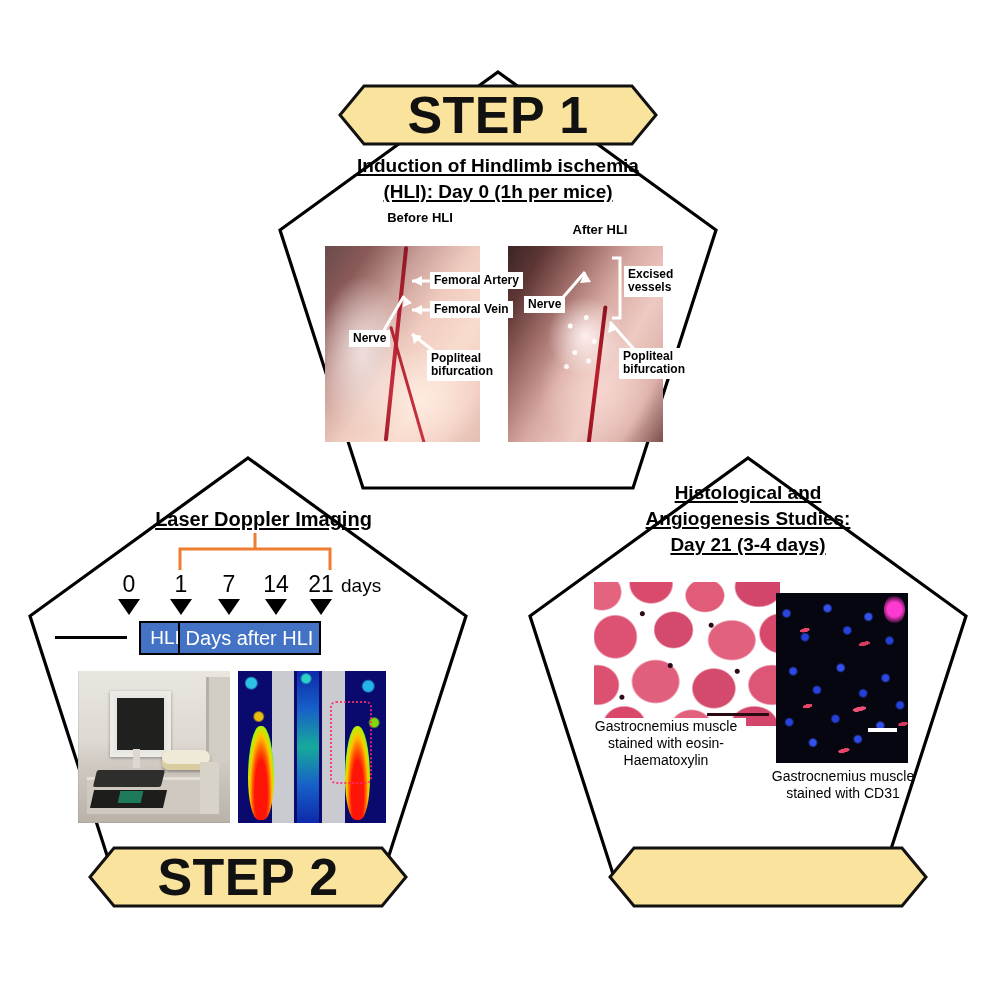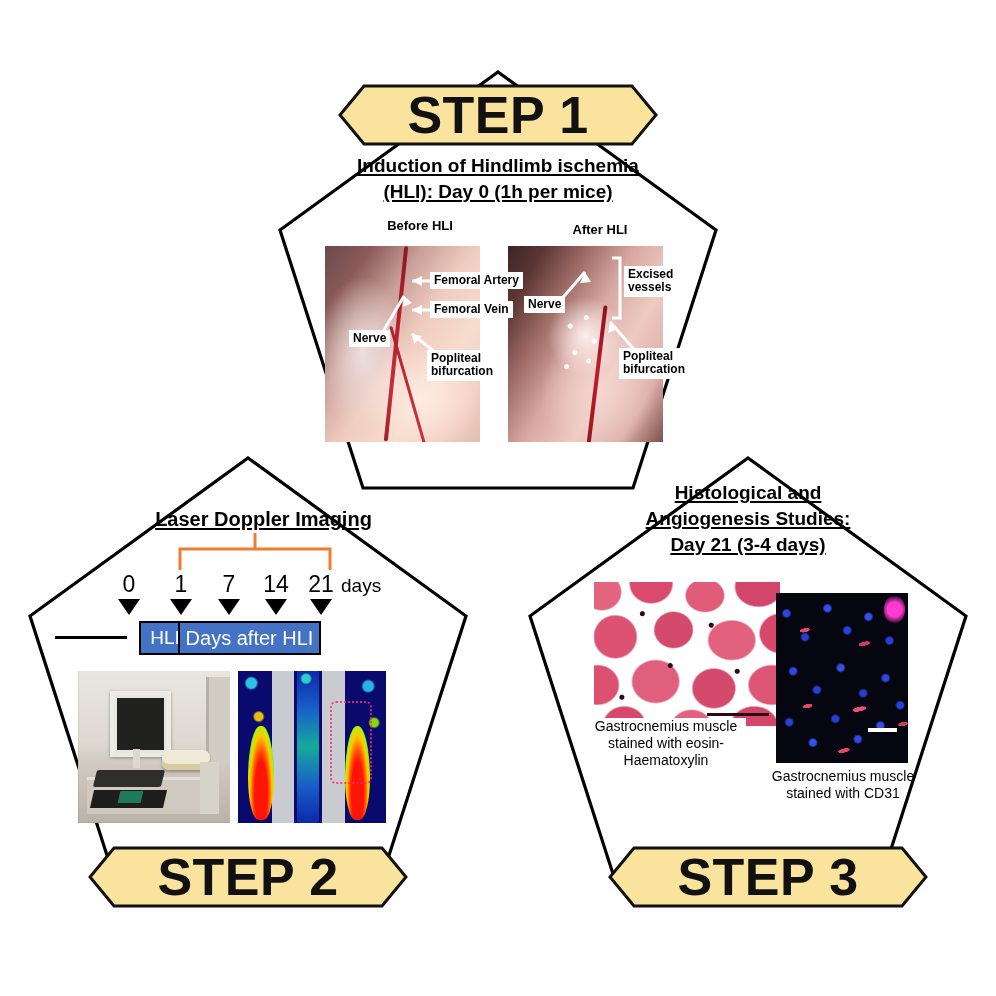--- a/index.html
+++ b/index.html
@@ -193,21 +193,21 @@
       <polygon points="26,2 294,2 318,31 294,60 26,60 2,31" fill="#FAE39C" stroke="#111111" stroke-width="3"></polygon>
     </svg>
     <span class="txt">STEP 1</span>
   </div>
 
   <div class="head" style="left:313px;top:153px;width:370px;font-size:19px;line-height:1.38;">
     <div><span>Induction of Hindlimb ischemia</span></div>
     <div><span>(HLI): Day 0 (1h per mice)</span></div>
   </div>
 
-  <div class="sublabel" style="left:355px;top:218px;width:130px;">Before HLI</div>
+  <div class="sublabel" style="left:355px;top:210px;width:130px;">Before HLI</div>
   <div class="sublabel" style="left:535px;top:222px;width:130px;">After HLI</div>
 
   <div class="photo" style="left:325px;top:246px;width:155px;height:196px;">
     <div class="legA"></div>
   </div>
 
   <div class="photo" style="left:508px;top:246px;width:155px;height:196px;">
     <div class="legB">
         <span class="spk"></span>
       </div>
@@ -332,16 +332,15 @@
   <div class="caption" style="left:586px;top:718px;width:160px;">Gastrocnemius muscle
 stained with eosin-
 Haematoxylin</div>
   <div class="caption" style="left:748px;top:768px;width:190px;background:transparent;">Gastrocnemius muscle
 stained with CD31</div>
 
   <div class="banner" style="left:608px;top:846px;width:320px;height:62px;">
     <svg class="shape" viewBox="0 0 320 62" preserveAspectRatio="none">
       <polygon points="26,2 294,2 318,31 294,60 26,60 2,31" fill="#FAE39C" stroke="#111111" stroke-width="3"></polygon>
     </svg>
-    <span class="txt">STEP 3</span>
   </div>
 
 </div>
 
 </body></html>

